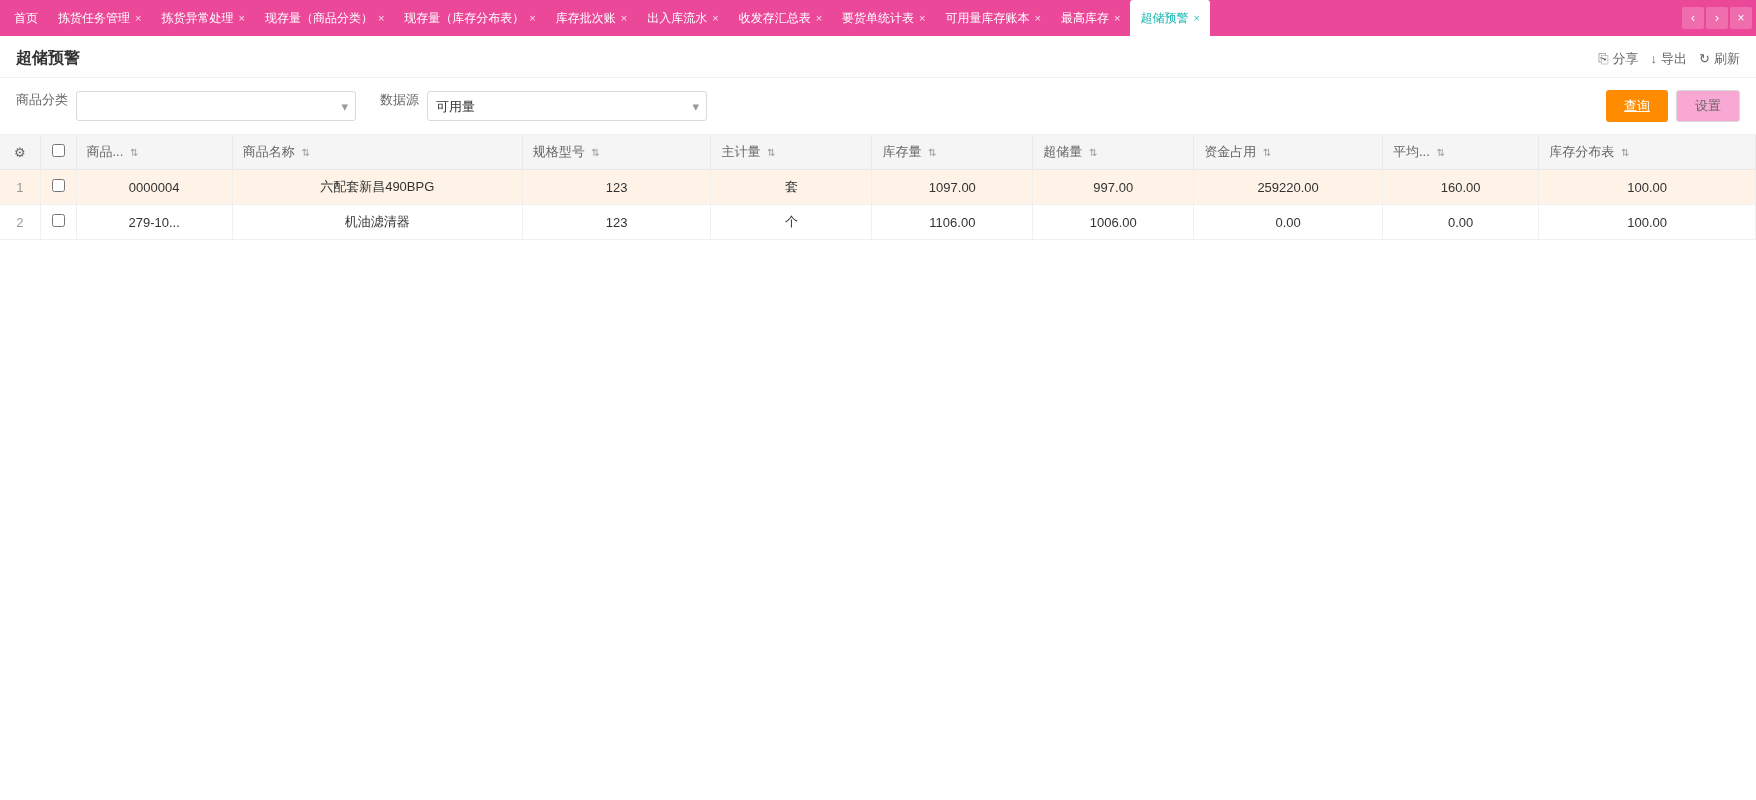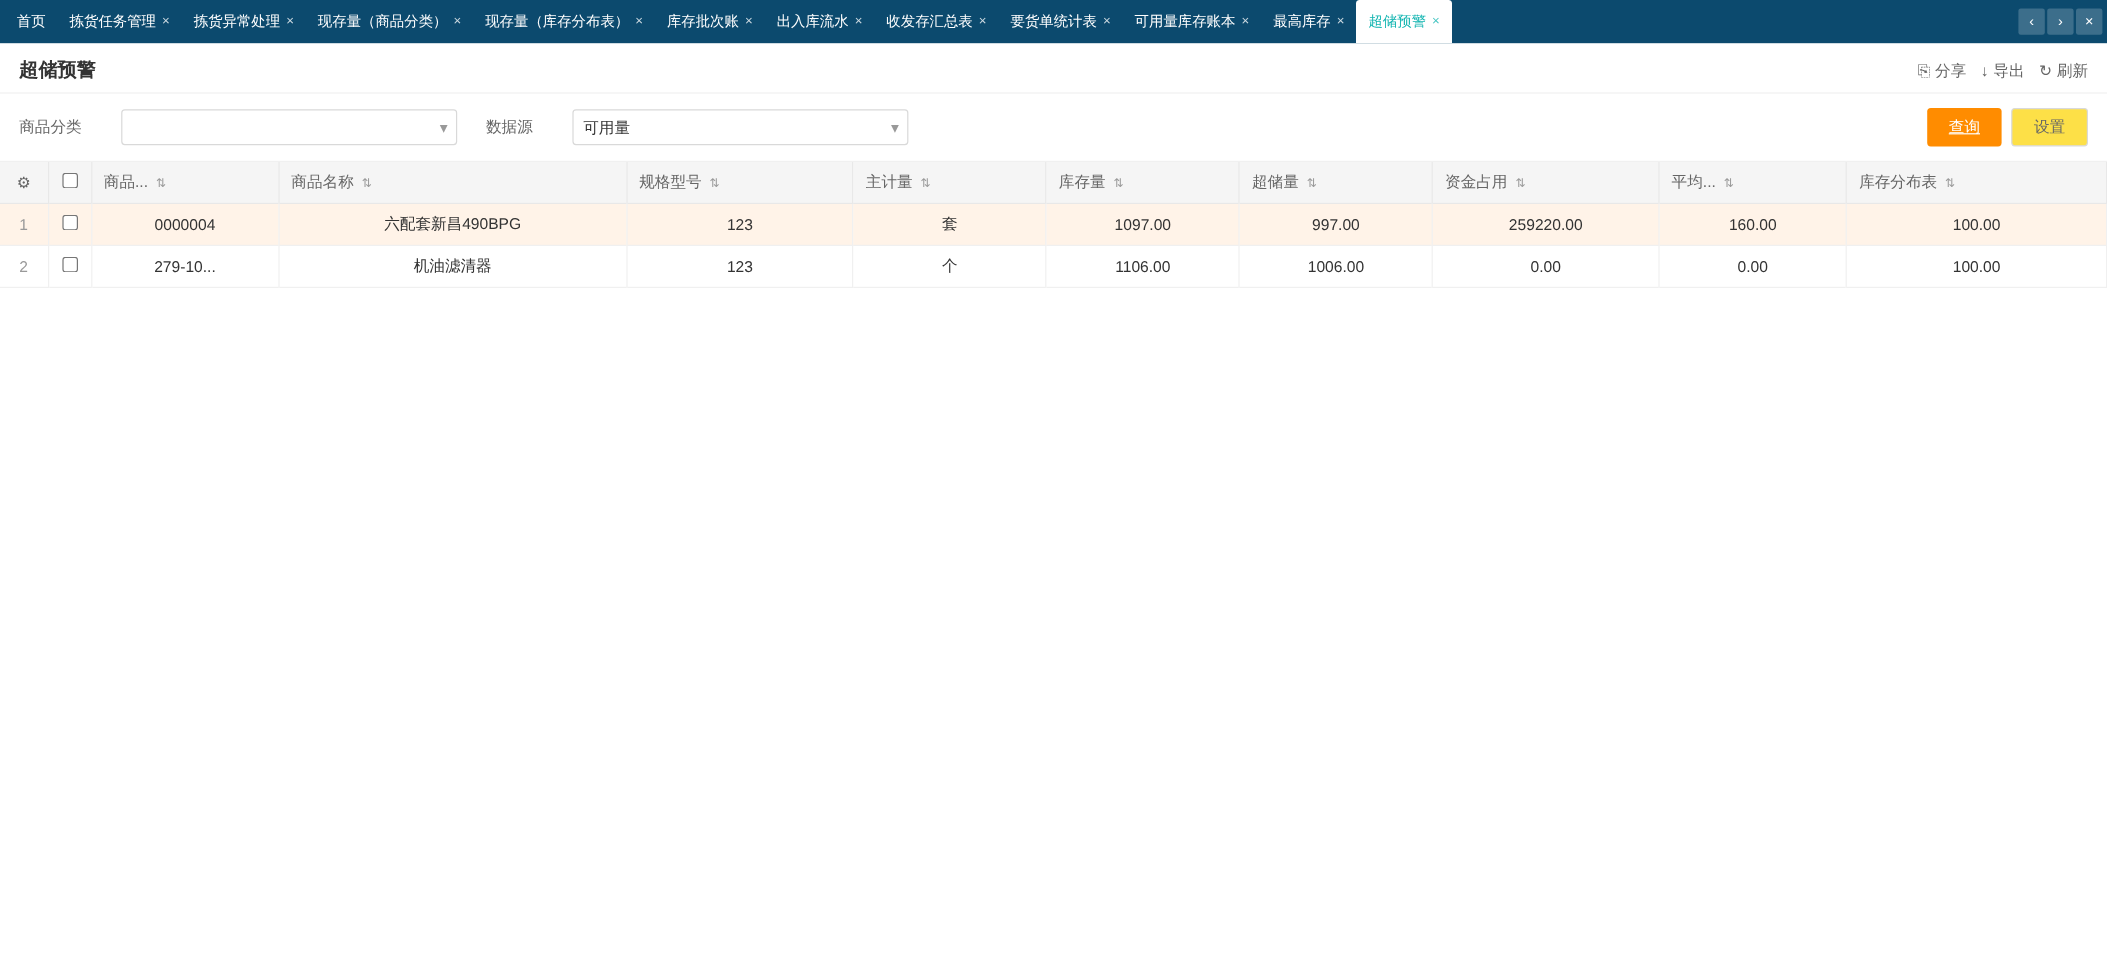--- a/index.html
+++ b/index.html
@@ -1,20 +1,20 @@
 <!DOCTYPE html>
 <html><head>
   <meta charset="utf-8">
   <style>
     * { box-sizing: border-box; margin: 0; padding: 0; }
     body { font-family: "Microsoft YaHei", "PingFang SC", Arial, sans-serif; font-size: 13px; background: #fff; color: #333; }
 
     
     .topbar {
-      background: #0c4a6e;
+      background: #ec4899;
       display: flex;
       align-items: center;
       height: 36px;
       padding: 0 4px;
       overflow: hidden;
     }
     .topbar-tab {
       display: flex;
       align-items: center;
       color: #fff;
@@ -87,21 +87,21 @@
     
     .filter-area {
       padding: 12px 16px;
       display: flex;
       align-items: center;
       gap: 24px;
       border-bottom: 1px solid #f0f0f0;
     }
     .filter-item {
       display: flex;
-      align-items: center;
+      align-items: flex-start;
       gap: 8px;
     }
     .filter-label {
       color: #666;
       font-size: 13px;
       white-space: nowrap;
     }
     .filter-select-wrapper {
       position: relative;
       display: inline-block;
@@ -110,21 +110,20 @@
       width: 280px;
       height: 30px;
       border: 1px solid #d9d9d9;
       border-radius: 3px;
       padding: 0 8px;
       font-size: 13px;
       color: #333;
       background: #fff;
       appearance: none;
       cursor: pointer;
-      margin-left: 25px;
     }
     .filter-select-wrapper .arrow {
       position: absolute;
       right: 8px;
       top: 50%;
       transform: translateY(-50%);
       color: #999;
       pointer-events: none;
     }
     .filter-buttons {
@@ -136,21 +135,21 @@
       background: #ff8c00;
       color: #fff;
       border: none;
       padding: 6px 18px;
       border-radius: 3px;
       cursor: pointer;
       font-size: 13px;
       text-decoration: underline;
     }
     .btn-settings {
-      background: #fde047;
+      background: #f9a8d4;
       color: #666;
       border: 1px solid #d9d9d9;
       padding: 6px 18px;
       border-radius: 3px;
       cursor: pointer;
       font-size: 13px;
     }
 
     
     .table-container {

